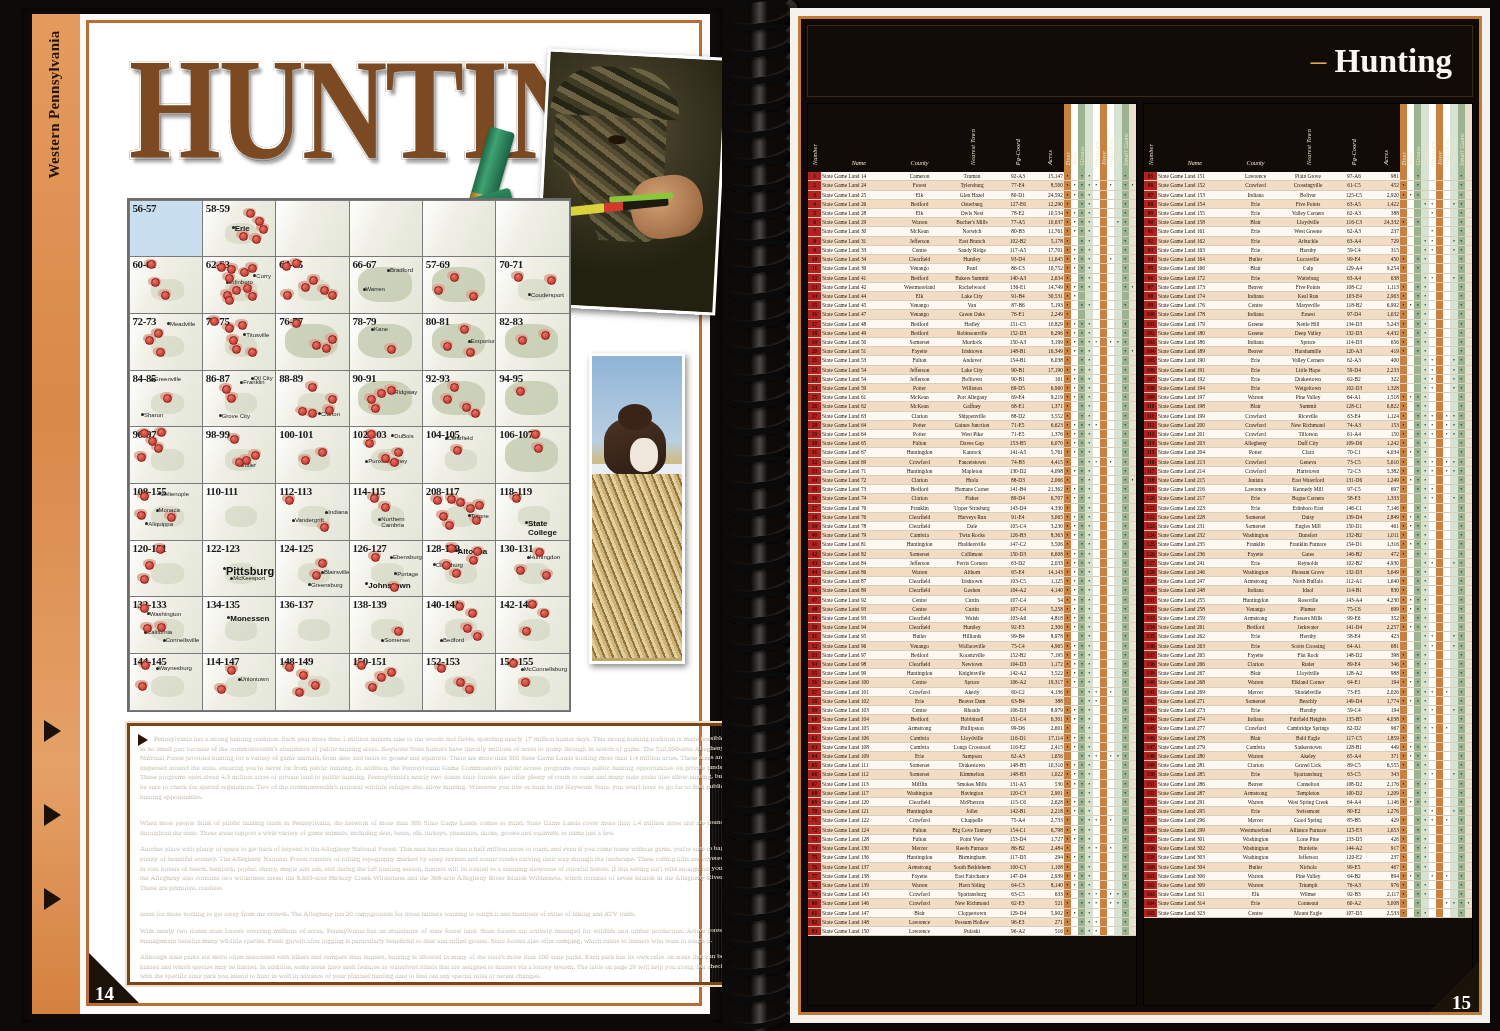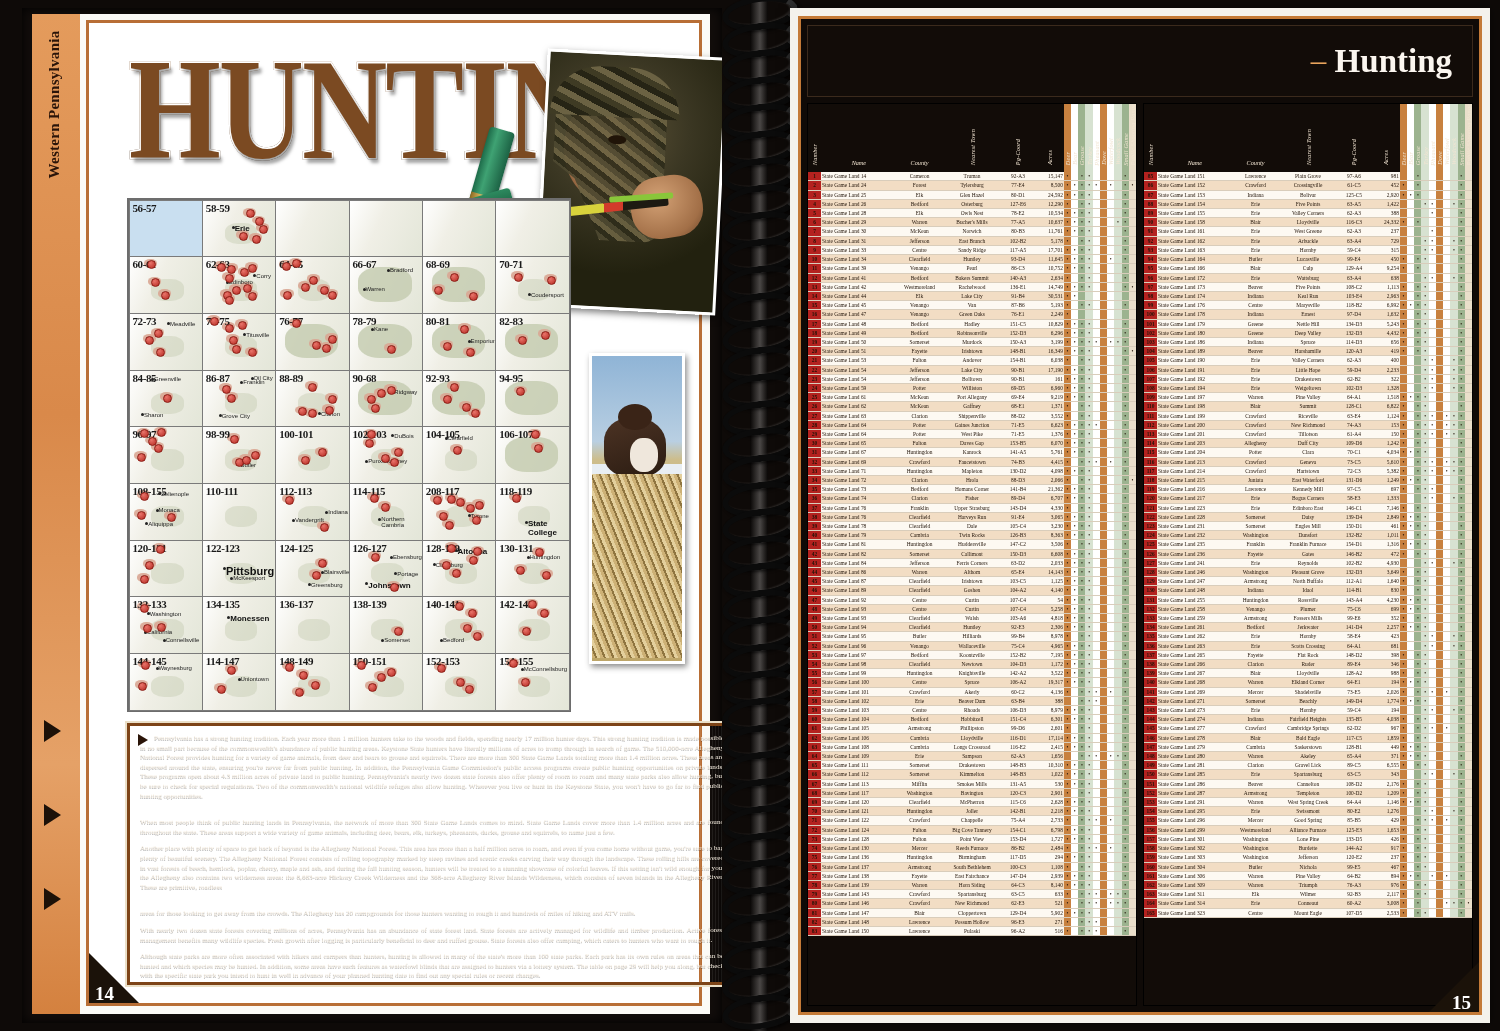--- a/index.html
+++ b/index.html
@@ -466,21 +466,21 @@
                 <div class="lbl">66-67</div>
               </div>
               <div class="mc">
                 <div class="forest" style="left: 12%; top: 18%; width: 74%; height: 62%;"></div>
                 <div class="sgl" style="left: 34%; top: 25%; width: 18%; height: 16%;"></div>
                 <div class="sgl" style="left: 12%; top: 49%; width: 18%; height: 16%;"></div>
                 <div class="sgl" style="left: 60%; top: 59%; width: 18%; height: 16%;"></div>
                 <div class="dot" style="left: 38%; top: 28%;"></div>
                 <div class="dot" style="left: 16%; top: 52%;"></div>
                 <div class="dot" style="left: 64%; top: 62%;"></div>
-                <div class="lbl">68-69</div>
+                <div class="lbl">57-69</div>
               </div>
               <div class="mc">
                 <div class="forest" style="left: 30%; top: 40%; width: 45%; height: 38%; opacity: 0.45;"></div>
                 <div class="sgl" style="left: 20%; top: 25%; width: 18%; height: 16%;"></div>
                 <div class="sgl" style="left: 66%; top: 31%; width: 18%; height: 16%;"></div>
                 <div class="city" style="left: 44%; top: 65%;"></div>
                 <div class="cityname " style="left: 48%; top: 62%;">Coudersport</div>
                 <div class="dot" style="left: 24%; top: 28%;"></div>
                 <div class="dot" style="left: 70%; top: 34%;"></div>
                 <div class="lbl">70-71</div>
@@ -600,21 +600,21 @@
                 <div class="sgl" style="left: 20%; top: 41%; width: 18%; height: 16%;"></div>
                 <div class="sgl" style="left: 34%; top: 31%; width: 18%; height: 16%;"></div>
                 <div class="sgl" style="left: 48%; top: 25%; width: 18%; height: 16%;"></div>
                 <div class="sgl" style="left: 26%; top: 57%; width: 18%; height: 16%;"></div>
                 <div class="city" style="left: 58%; top: 37%;"></div>
                 <div class="cityname " style="left: 62%; top: 34%;">Ridgway</div>
                 <div class="dot" style="left: 24%; top: 44%;"></div>
                 <div class="dot" style="left: 38%; top: 34%;"></div>
                 <div class="dot" style="left: 52%; top: 28%;"></div>
                 <div class="dot" style="left: 30%; top: 60%;"></div>
-                <div class="lbl">90-68</div>
+                <div class="lbl">90-91</div>
               </div>
               <div class="mc">
                 <div class="forest" style="left: 12%; top: 18%; width: 74%; height: 62%;"></div>
                 <div class="sgl" style="left: 34%; top: 19%; width: 18%; height: 16%;"></div>
                 <div class="sgl" style="left: 24%; top: 41%; width: 18%; height: 16%;"></div>
                 <div class="sgl" style="left: 50%; top: 55%; width: 18%; height: 16%;"></div>
                 <div class="sgl" style="left: 62%; top: 67%; width: 18%; height: 16%;"></div>
                 <div class="dot" style="left: 38%; top: 22%;"></div>
                 <div class="dot" style="left: 28%; top: 44%;"></div>
                 <div class="dot" style="left: 54%; top: 58%;"></div>

